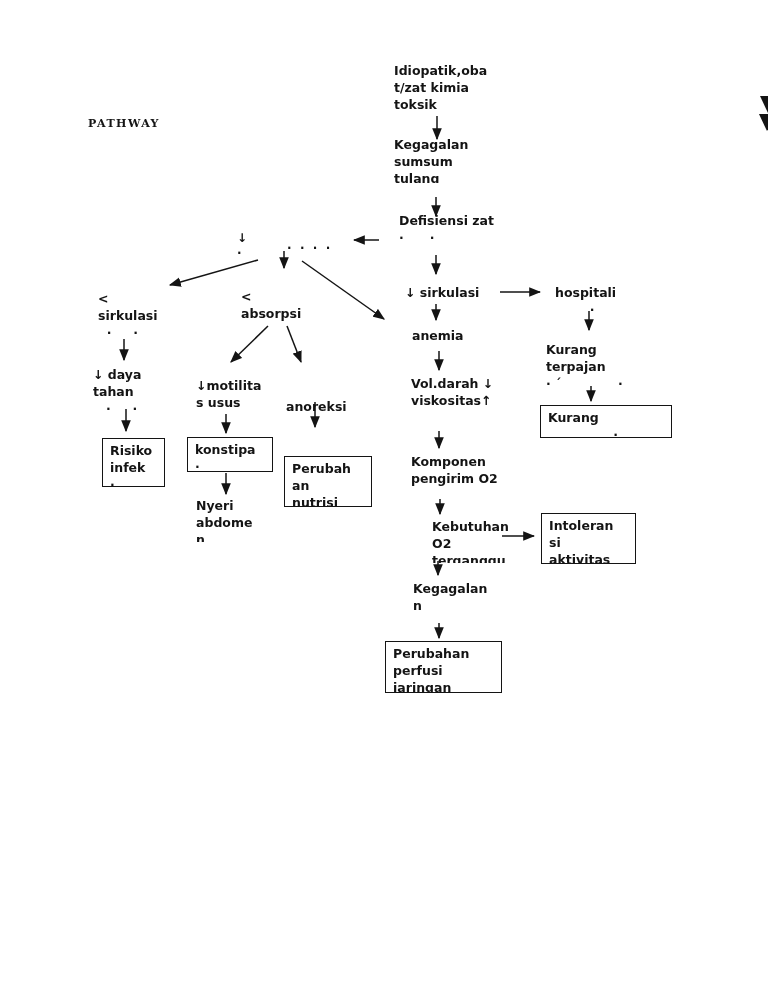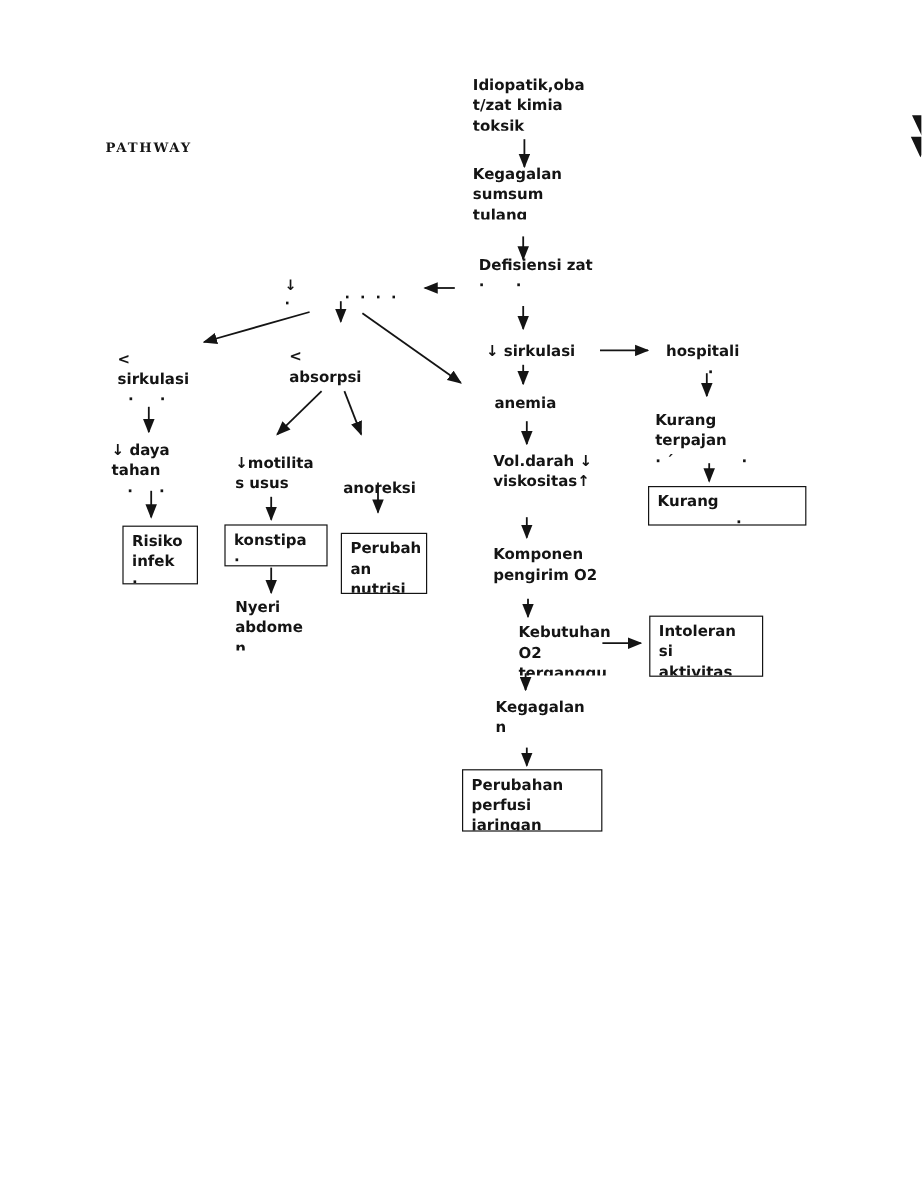--- a/index.html
+++ b/index.html
@@ -121,19 +121,19 @@
   <div class="node" style="left:196px;top:377px;">↓motilita
 s usus</div>
   <div class="box" style="left:187px;top:437px;width:86px;height:35px;">
     <div class="node">konstipa
 ·</div>
   </div>
   <div class="node clip" style="left:196px;top:497px;height:45px;width:70px;">Nyeri
 abdome
 n</div>
   <div class="node" style="left:286px;top:398px;">anoreksi</div>
-  <div class="box" style="left:284px;top:444px;width:72px;height:51px;">
+  <div class="box" style="left:284px;top:456px;width:88px;height:51px;">
     <div class="node">Perubah
 an
 nutrisi</div>
   </div>
 
 </div>
 
 </body></html>

